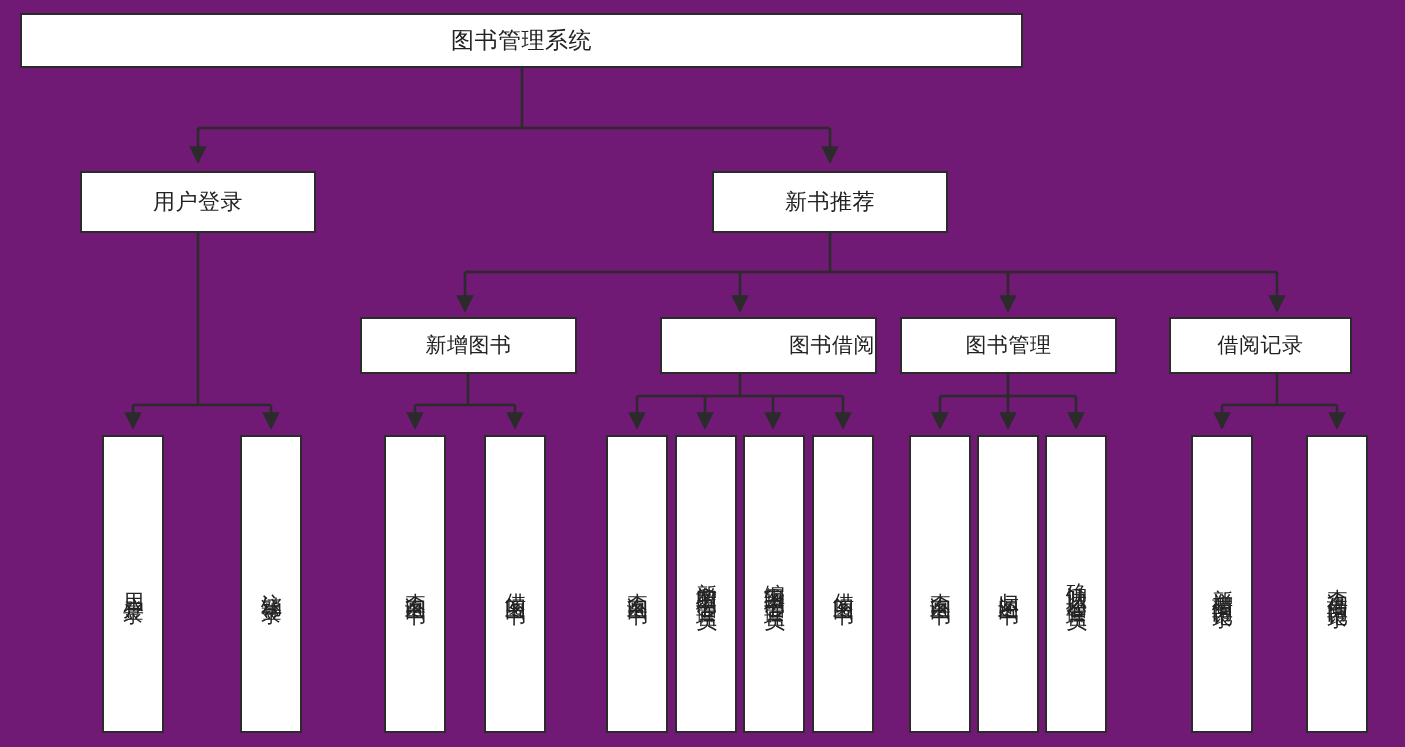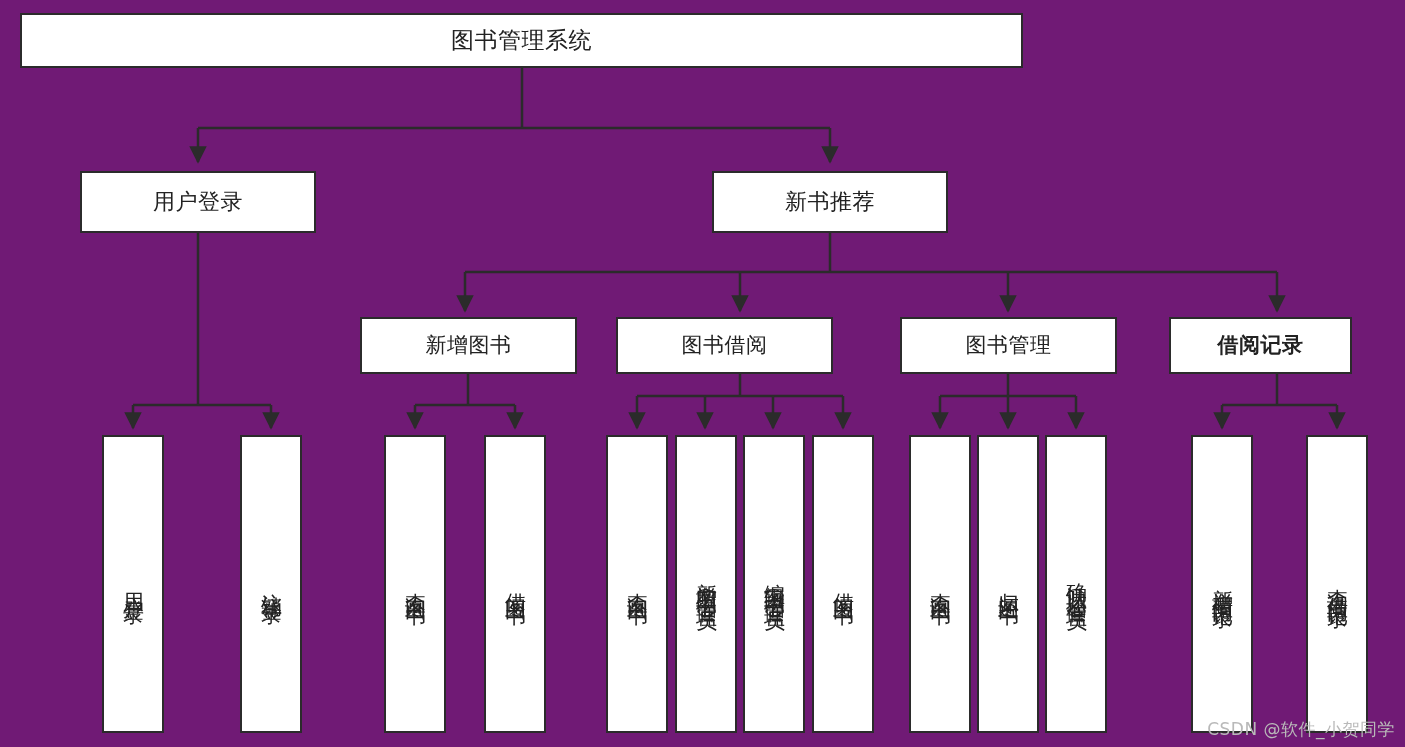--- a/index.html
+++ b/index.html
@@ -135,27 +135,27 @@
   <div class="node level2" style="left:80px; top:171px; width:236px; height:62px;">
     <span class="label">用户登录</span>
   </div>
   <div class="node level2" style="left:712px; top:171px; width:236px; height:62px;">
     <span class="label">新书推荐</span>
   </div>
 
   <div class="node level3" style="left:360px; top:317px; width:217px; height:57px;">
     <span class="label">新增图书</span>
   </div>
-  <div class="node level3" style="left:616px; top:317px; width:217px; height:57px;">
+  <div class="node level3" style="left:660px; top:317px; width:217px; height:57px;justify-content:flex-end;">
     <span class="label">图书借阅</span>
   </div>
   <div class="node level3" style="left:900px; top:317px; width:217px; height:57px;">
     <span class="label">图书管理</span>
   </div>
-  <div class="node level3" style="left:1169px; top:317px; width:183px; height:57px;font-weight:bold;">
+  <div class="node level3" style="left:1169px; top:317px; width:183px; height:57px;">
     <span class="label">借阅记录</span>
   </div>
 
   <div class="node leaf" style="left:102px; top:435px; width:62px; height:298px;">
     <span class="label">用户登录</span>
   </div>
   <div class="node leaf" style="left:240px; top:435px; width:62px; height:298px;">
     <span class="label">注销登录</span>
   </div>
 
@@ -189,15 +189,14 @@
     <span class="label">确认归还（管理员）</span>
   </div>
 
   <div class="node leaf" style="left:1191px; top:435px; width:62px; height:298px;">
     <span class="label">新增借阅记录</span>
   </div>
   <div class="node leaf" style="left:1306px; top:435px; width:62px; height:298px;">
     <span class="label">查询借阅记录</span>
   </div>
 
-  <div id="watermark">CSDN @软件_小贺同学</div>
 
 </div>
 
 </body></html>

